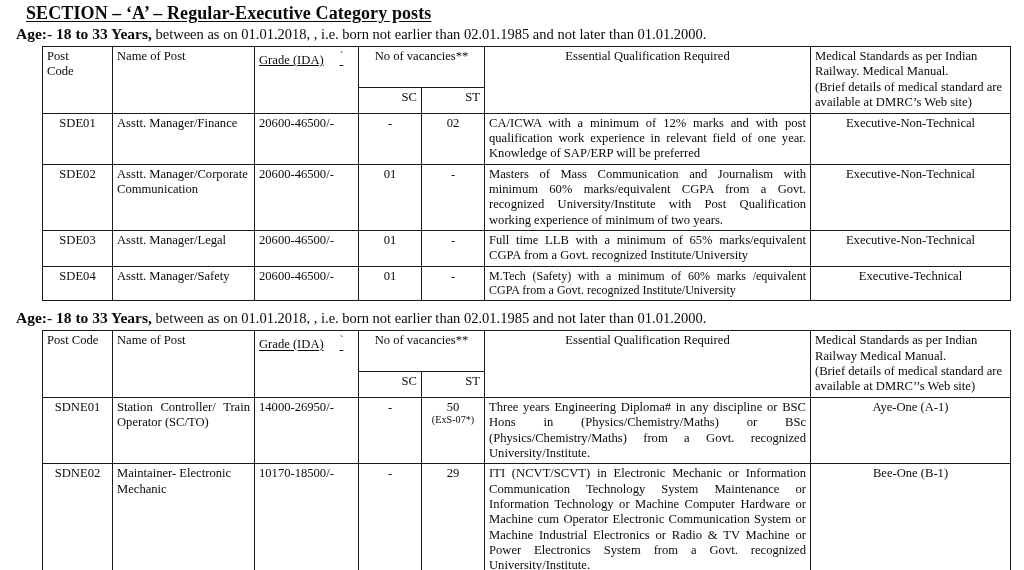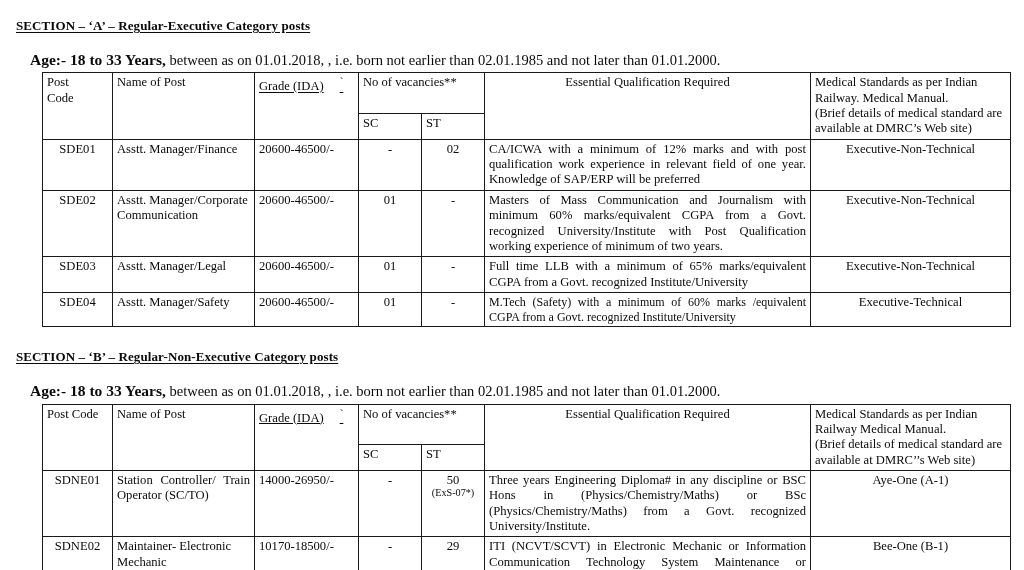--- a/index.html
+++ b/index.html
@@ -16,34 +16,34 @@
   }
   .page {
     position: relative;
     width: 1024px;
     height: 570px;
     background: #fff;
   }
 
   
   .section-heading {
-    font-size: 13px;
+    font-size: 18px;
     font-weight: bold;
     text-decoration: underline;
     text-underline-offset: 2px;
     letter-spacing: 0.1px;
-    margin: 16px;
-    padding-left: 0;
+    margin: 0;
+    padding-left: 26px;
     line-height: 1.15;
     white-space: nowrap;
   }
   .age-line {
     font-size: 14.5px;
     margin: 0;
-    padding-left: 30px;
+    padding-left: 16px;
     line-height: 1.25;
     white-space: nowrap;
   }
   .age-line .age-bold {
     font-weight: bold;
     font-size: 15.5px;
   }
 
   
   .tbl-wrap {
@@ -87,26 +87,27 @@
     padding-top: 4px;
     position: relative;
     text-decoration: underline;
   }
   .hdr-grade .tick {
     font-size: 11px;
     vertical-align: super;
     padding-left: 16px;
   }
   .hdr-vac {
+    text-align: center;
     font-size: 13px;
     vertical-align: top;
     padding-top: 4px;
   }
   .hdr-scst {
-    text-align: left;
+    text-align: right;
     font-size: 12.4px;
     vertical-align: middle;
     padding: 4px 2px;
   }
   .hdr-qual {
     text-align: center;
     font-size: 14.6px;
     vertical-align: top;
     padding-top: 5px;
   }
@@ -222,21 +223,20 @@
             <td class="cell-med">Executive-Technical</td>
           </tr>
         </tbody>
       </table>
     </div>
   </div>
 
   <div class="gap-after-a"></div>
 
   <div>
-    <div class="section-heading">SECTION – ‘B’ – Regular-Non-Executive Category posts</div>
     <div class="age-line">
       <span class="age-bold">Age:- 18 to 33 Years,</span><span> between as on 01.01.2018, , i.e. born not earlier than 02.01.1985 and not later than  01.01.2000.</span>
     </div>
     <div class="gap-before-tbl"></div>
 
     <div class="tbl-wrap">
       <table class="vac">
         <colgroup>
           <col class="c-code">
             <col class="c-name">

